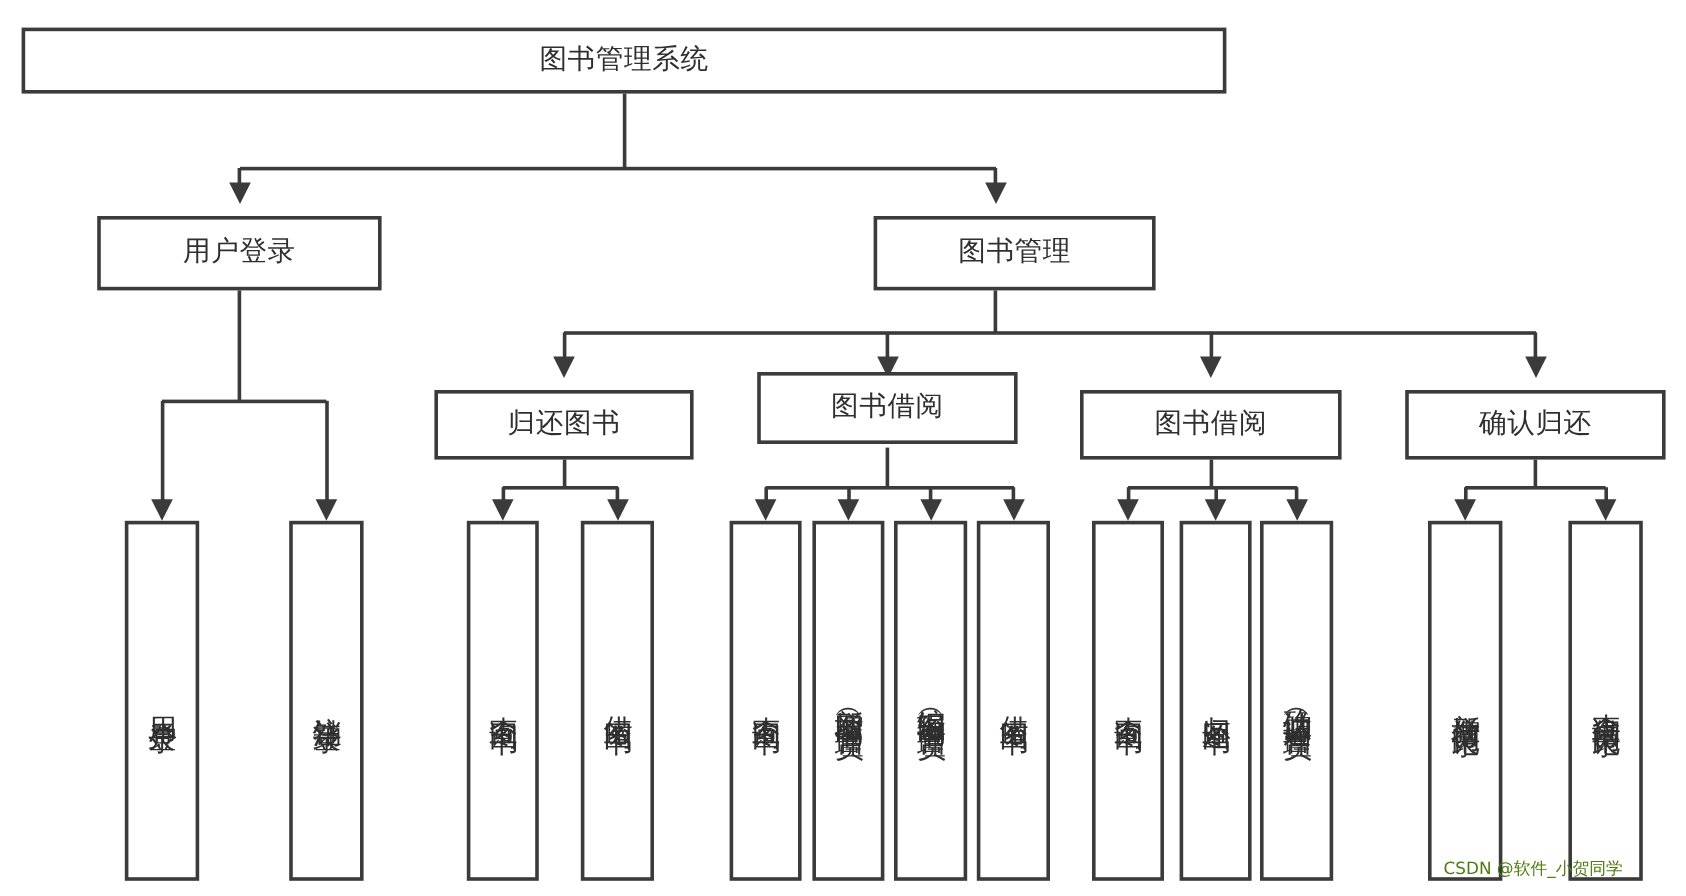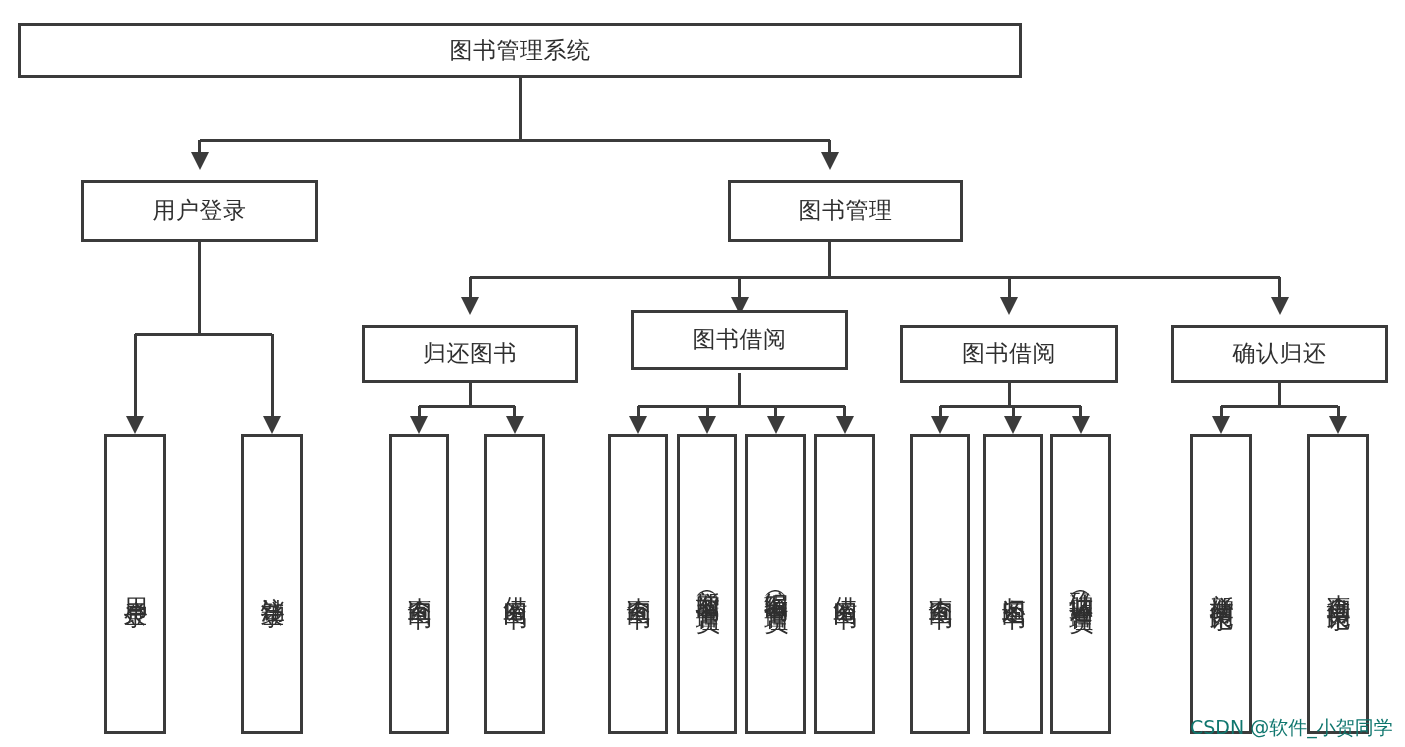--- a/index.html
+++ b/index.html
@@ -67,24 +67,25 @@
     position: absolute;
     width: 0;
     height: 0;
     border-left: 9px solid transparent;
     border-right: 9px solid transparent;
     border-top: 18px solid #3b3b3b;
   }
   
   #watermark {
     position: absolute;
-    color: #0f766e;
-    font-size: 19px;
+    color: #4d7c0f;
+    font-size: 14px;
     white-space: nowrap;
     user-select: none;
+    margin-left: 13px;
   }
 </style>
 </head>
 <body>
 
 <div id="canvas">
 
   <div id="edges">
       <div class="edge-v" style="left: 519px; top: 68px; height: 72px;"></div>
       <div class="edge-h" style="left: 199.5px; top: 139px; width: 630px;"></div>

